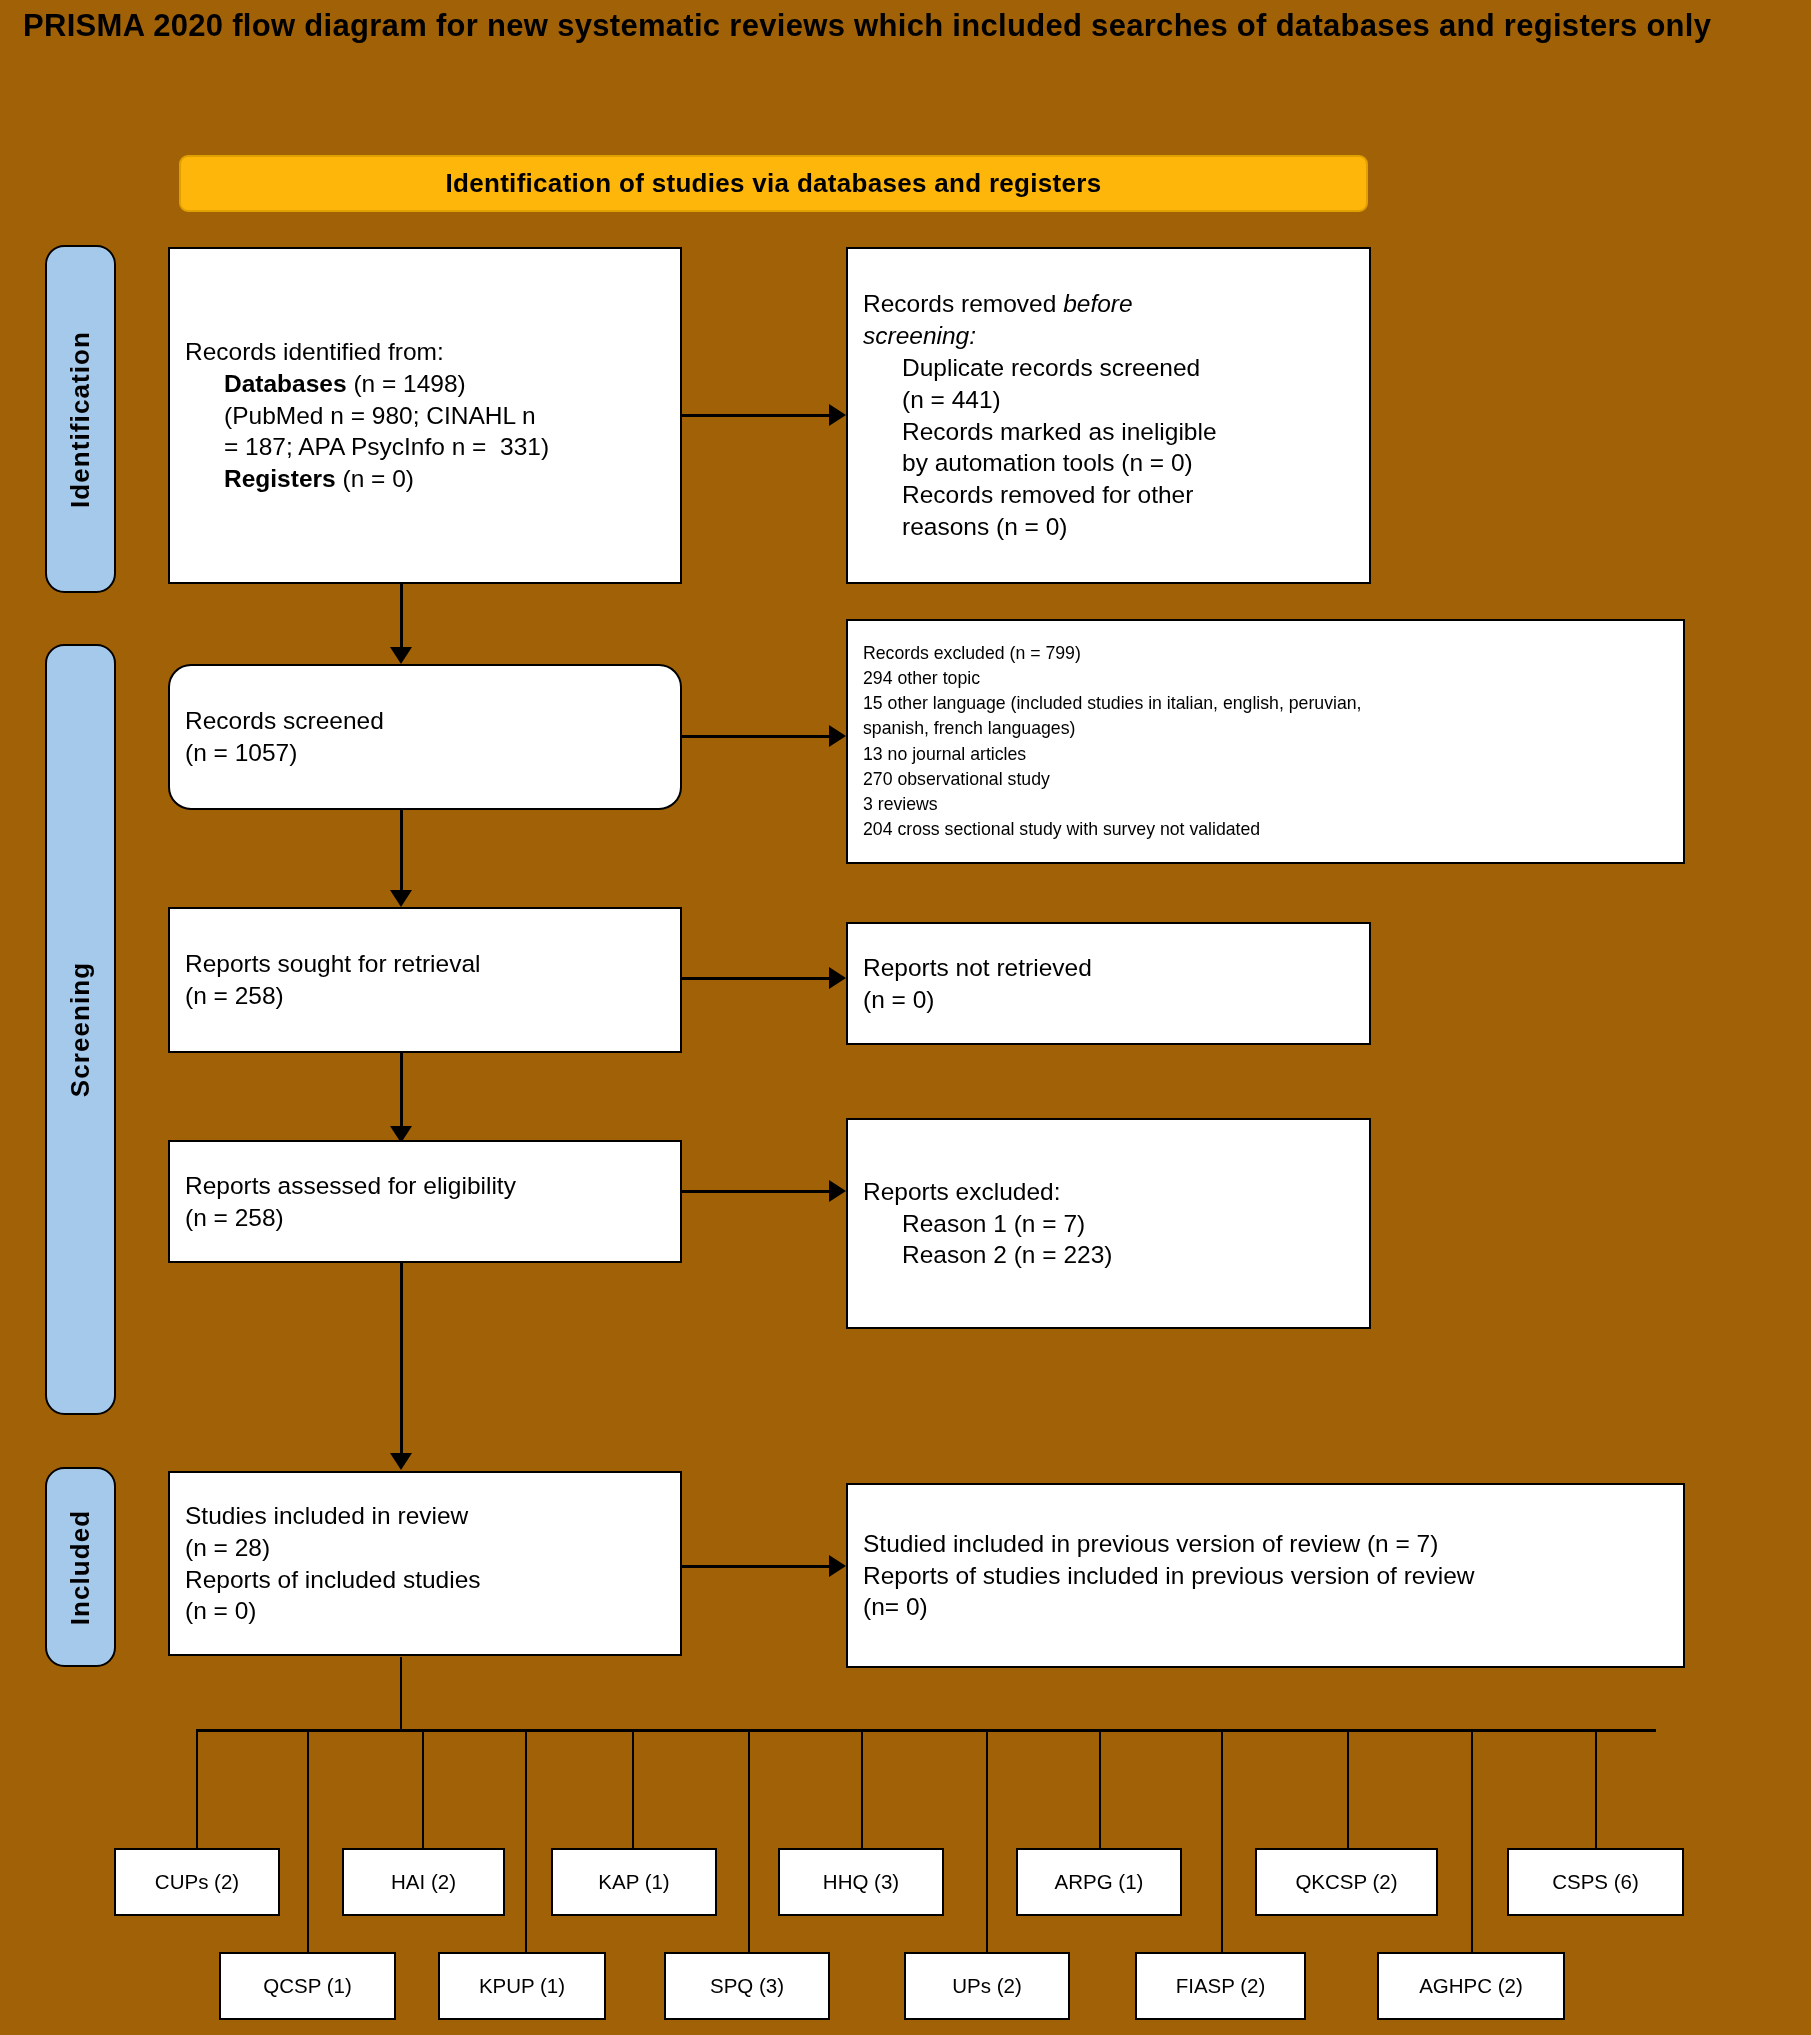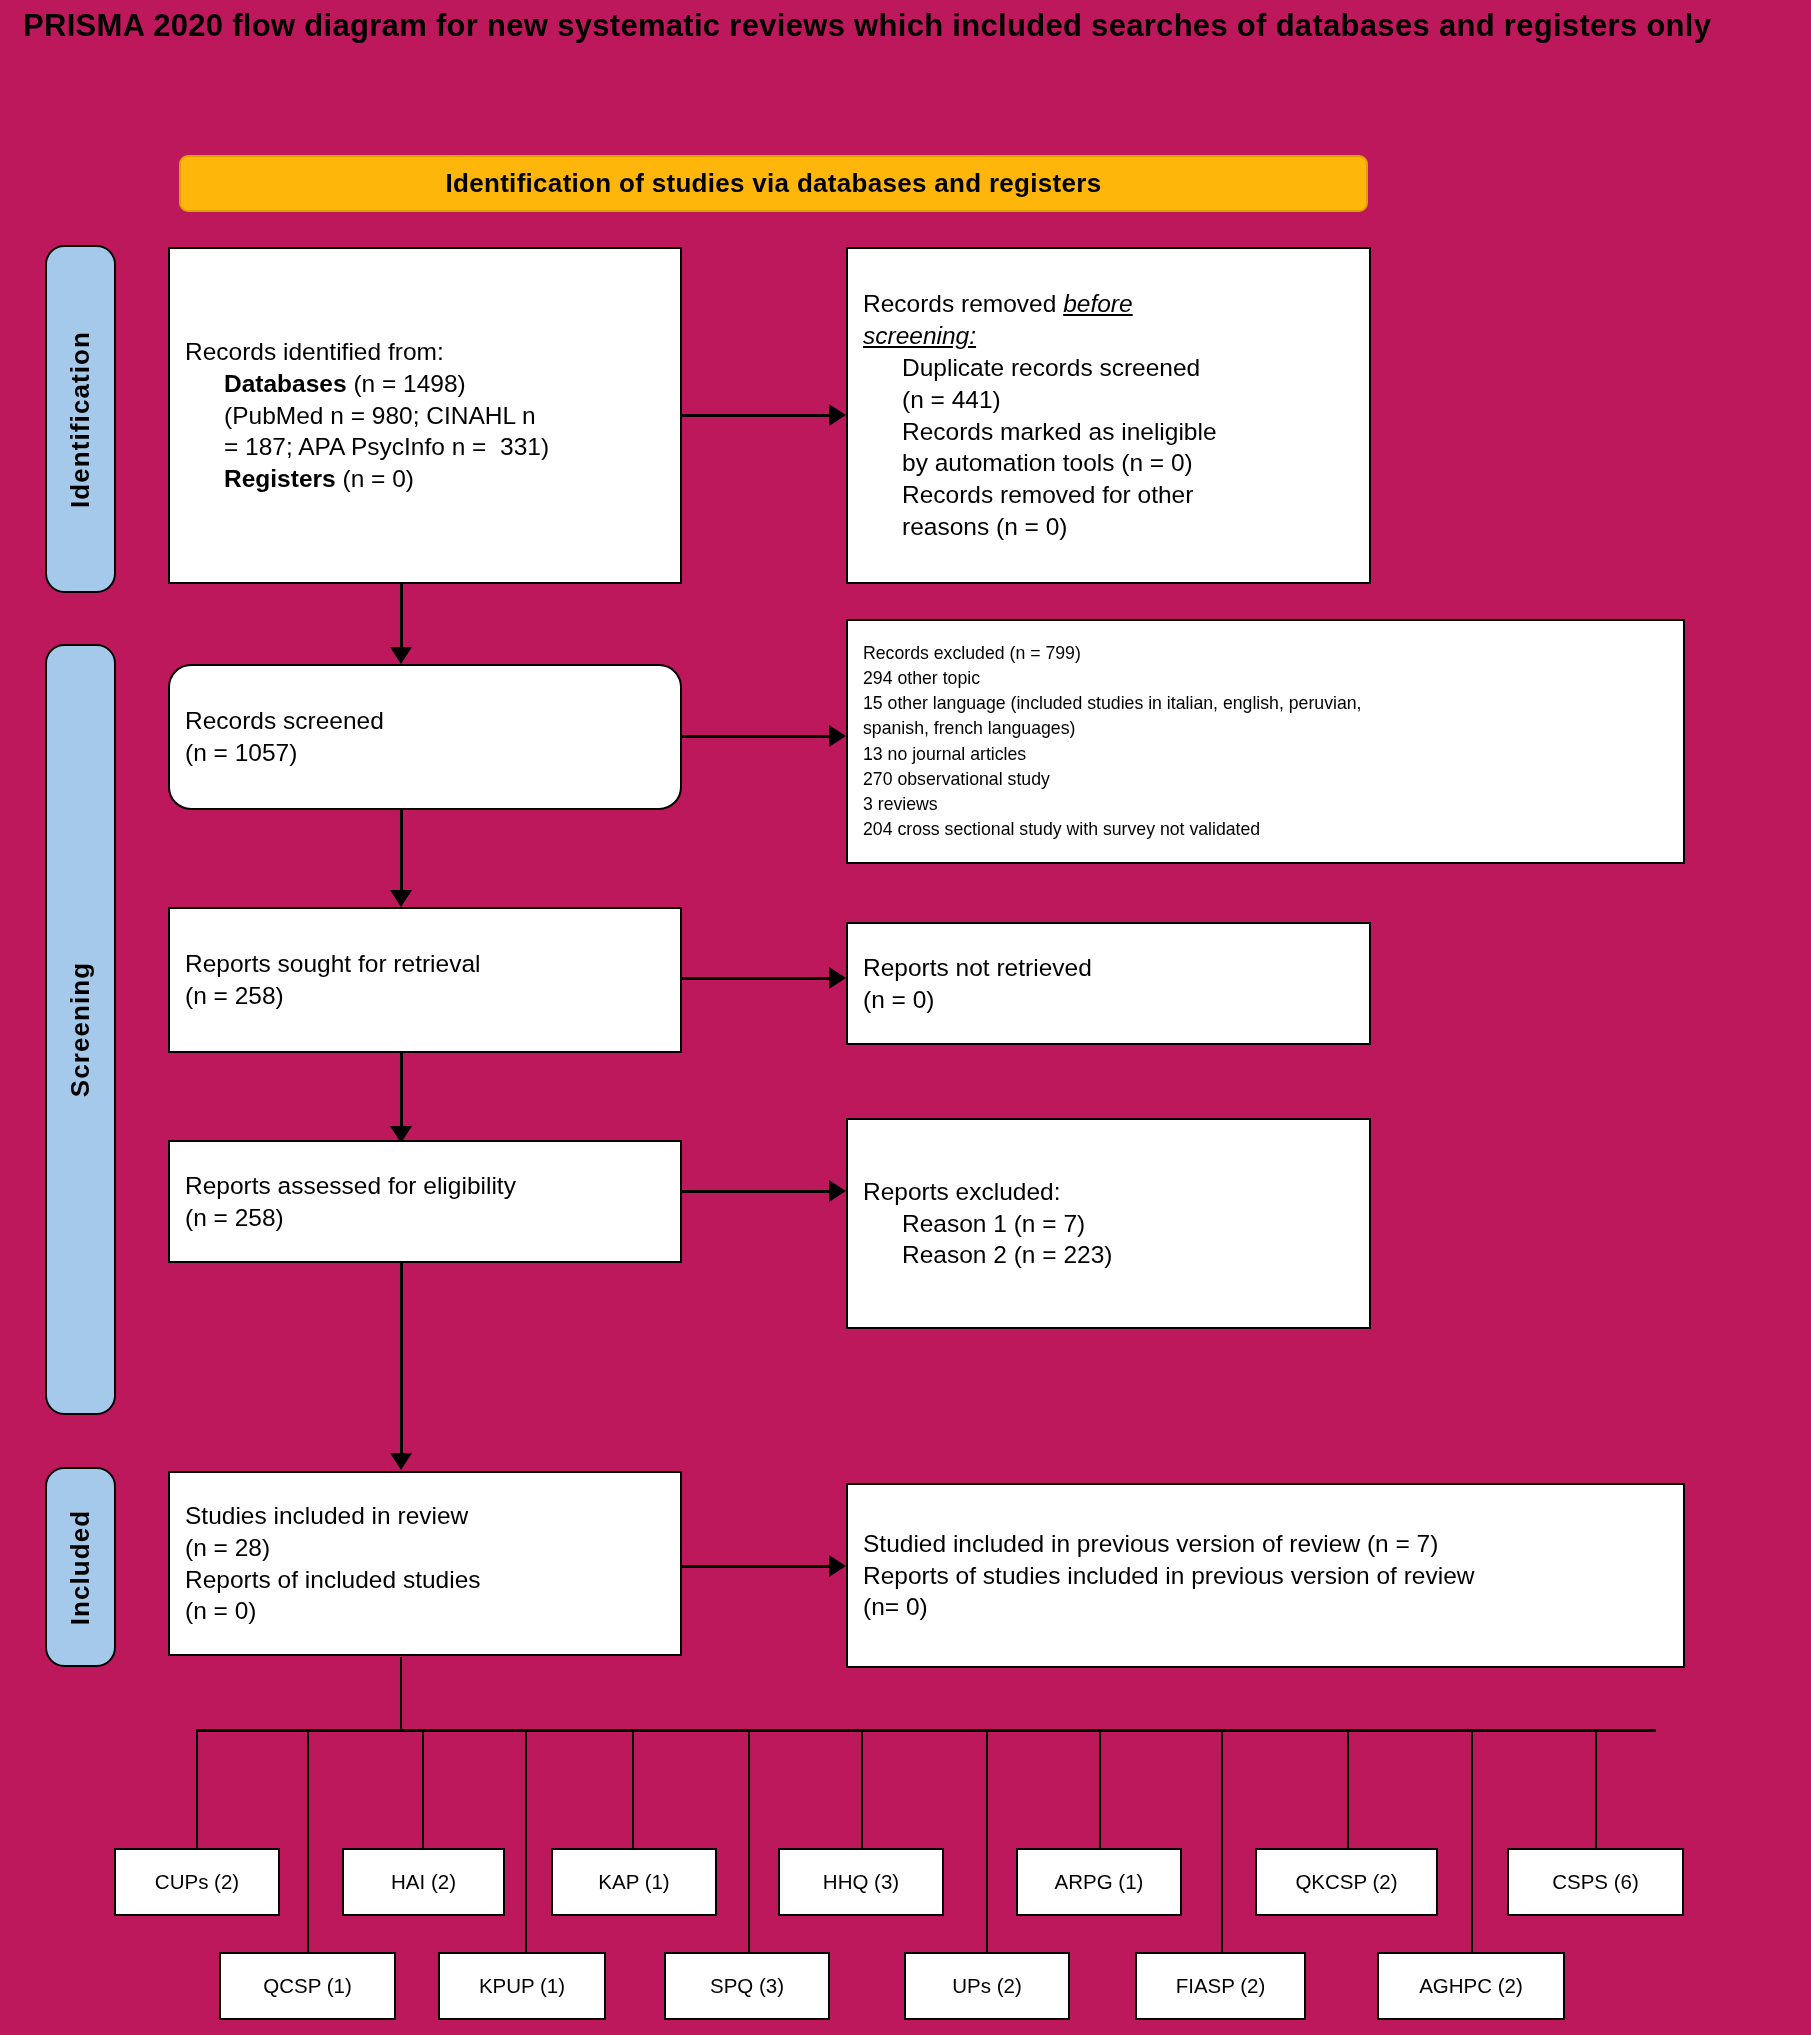--- a/index.html
+++ b/index.html
@@ -5,21 +5,21 @@
   * { box-sizing: border-box; margin: 0; padding: 0; }
   html, body {
     background: #ffffff;
     font-family: "Liberation Sans", sans-serif;
     color: #000000;
   }
   #page {
     position: relative;
     width: 1812px;
     height: 2035px;
-    background: #be185d;
+    background: #a16207;
     overflow: hidden;
   }
 
   
   .title {
     position: absolute;
     left: 23px;
     top: 9px;
     width: 1781px;
     font-size: 31px;
@@ -74,21 +74,21 @@
     padding: 0 15px;
     width: 100%;
   }
   .box .line {
     font-size: 24.5px;
     line-height: 1.30;
     white-space: pre-wrap;
   }
   .box .line.ind  { padding-left: 39px; }
   .box b { font-weight: bold; }
-  .box i { font-style: italic; text-decoration: underline; }
+  .box i { font-style: italic; }
 
   
   .box.small .line { font-size: 17.7px; line-height: 1.42; }
 
   
   .leaf {
     position: absolute;
     background: #ffffff;
     border: 2.3px solid #000000;
     display: flex;

